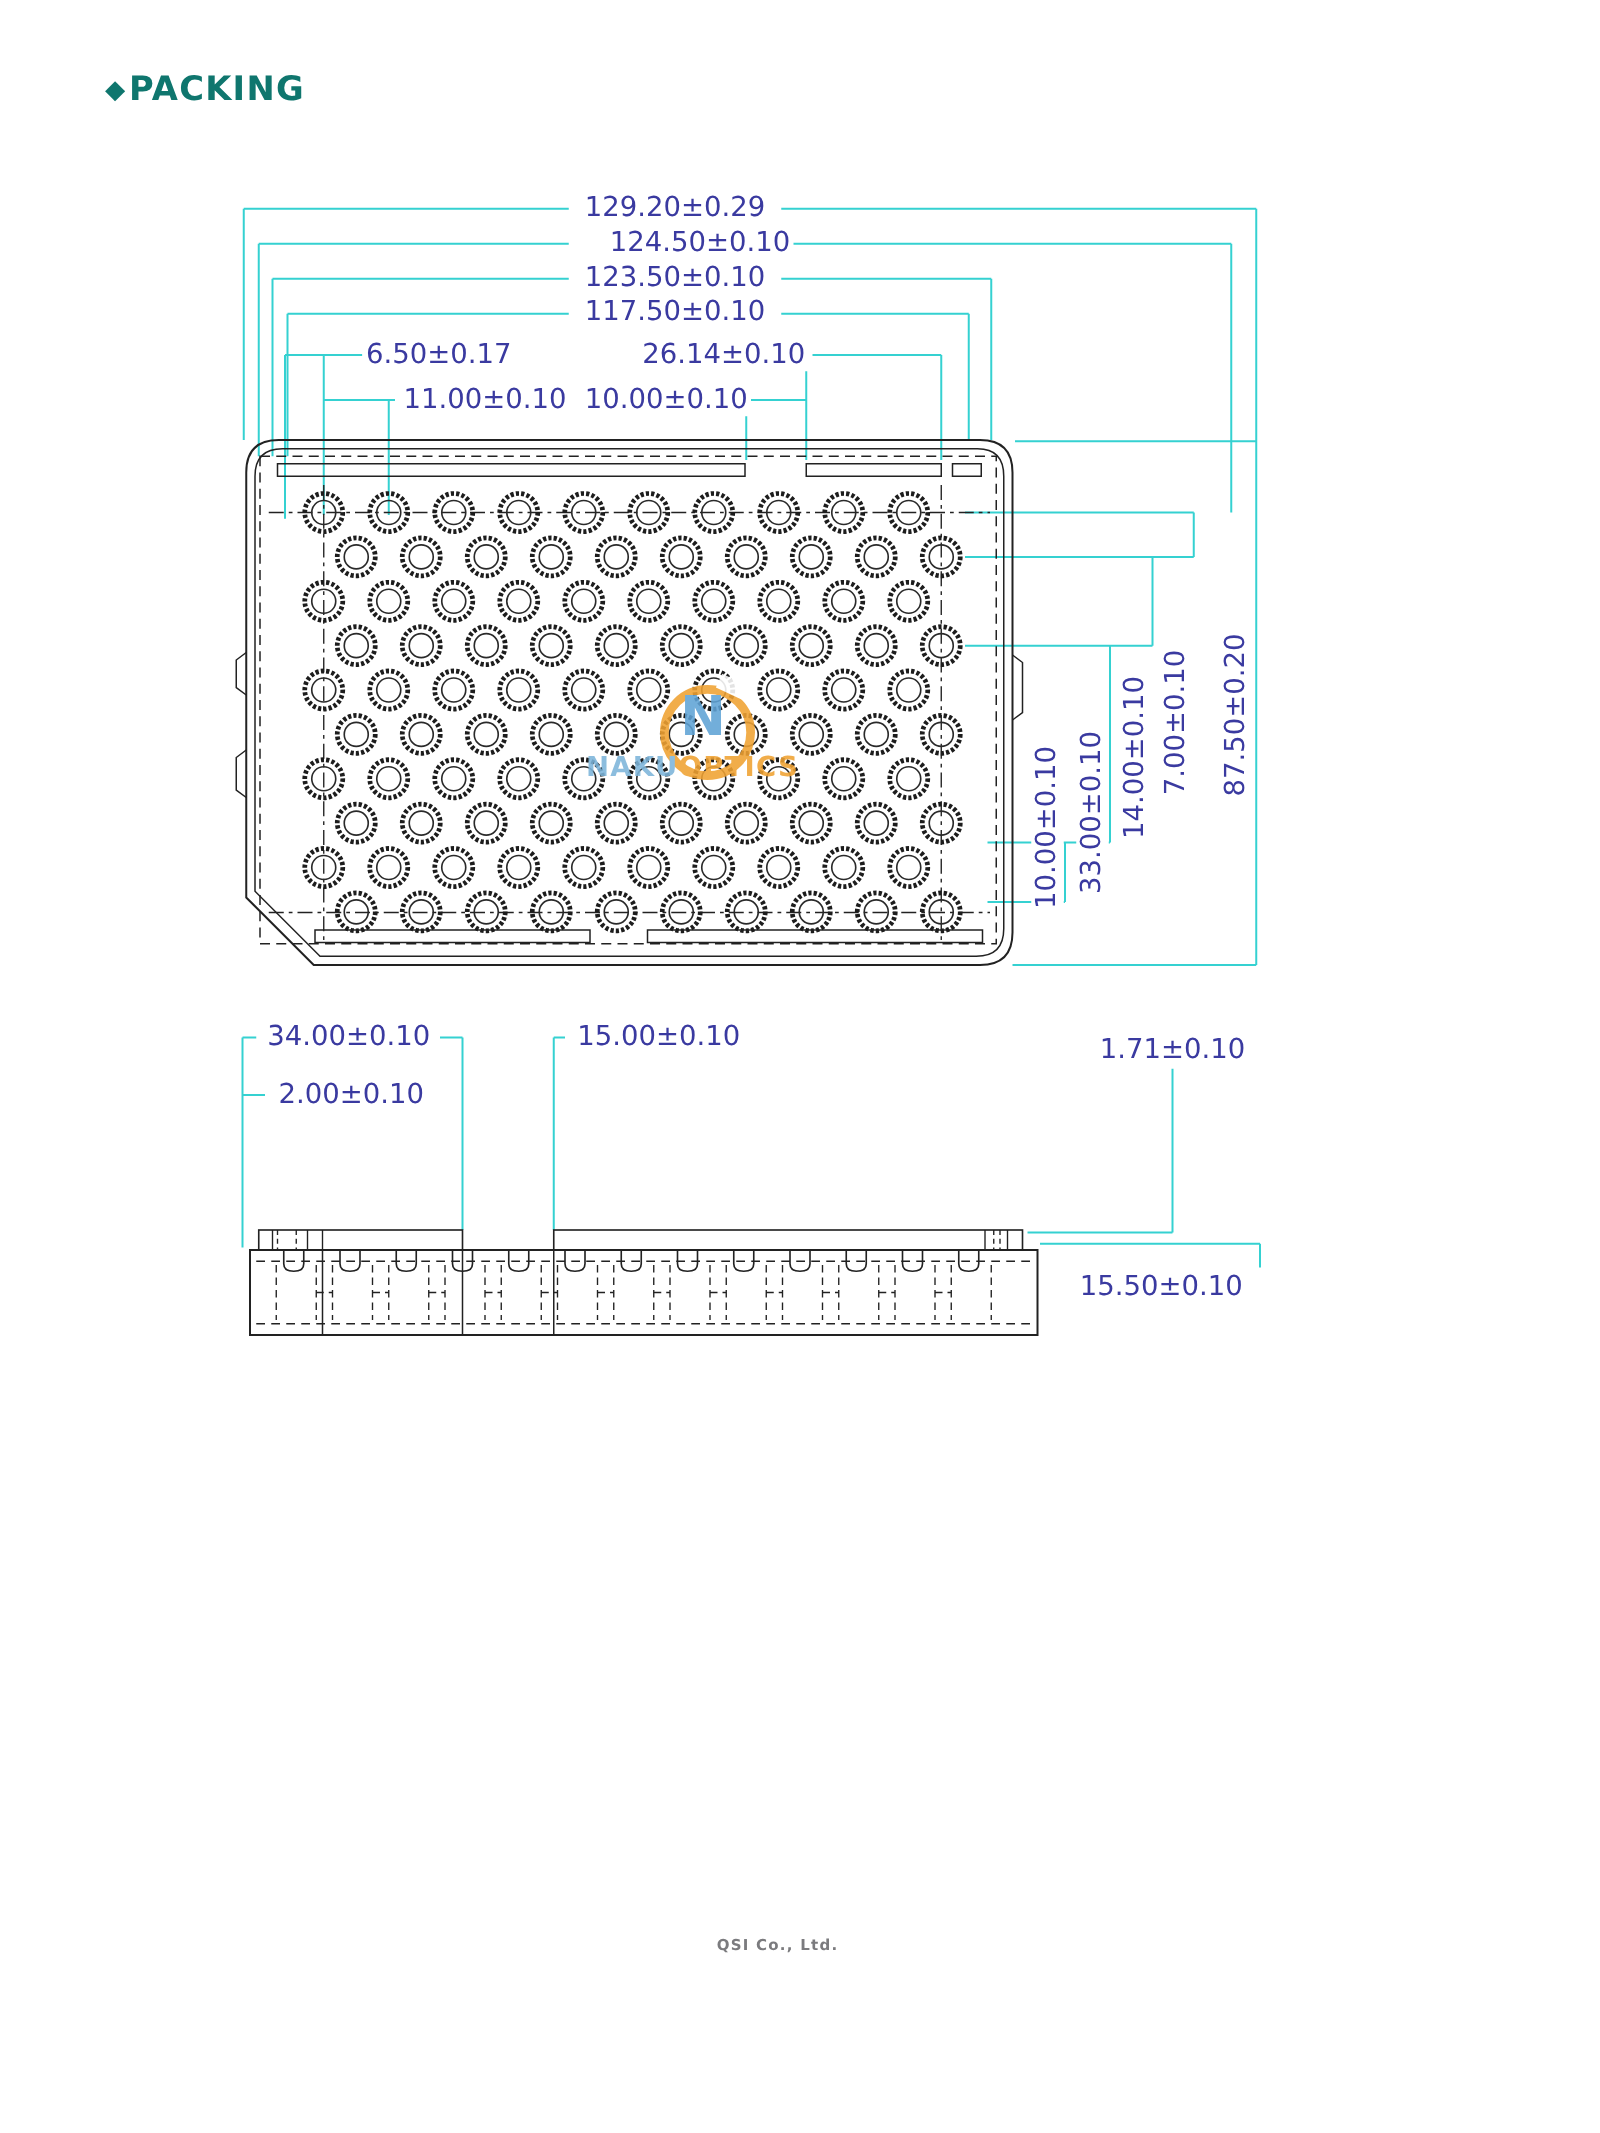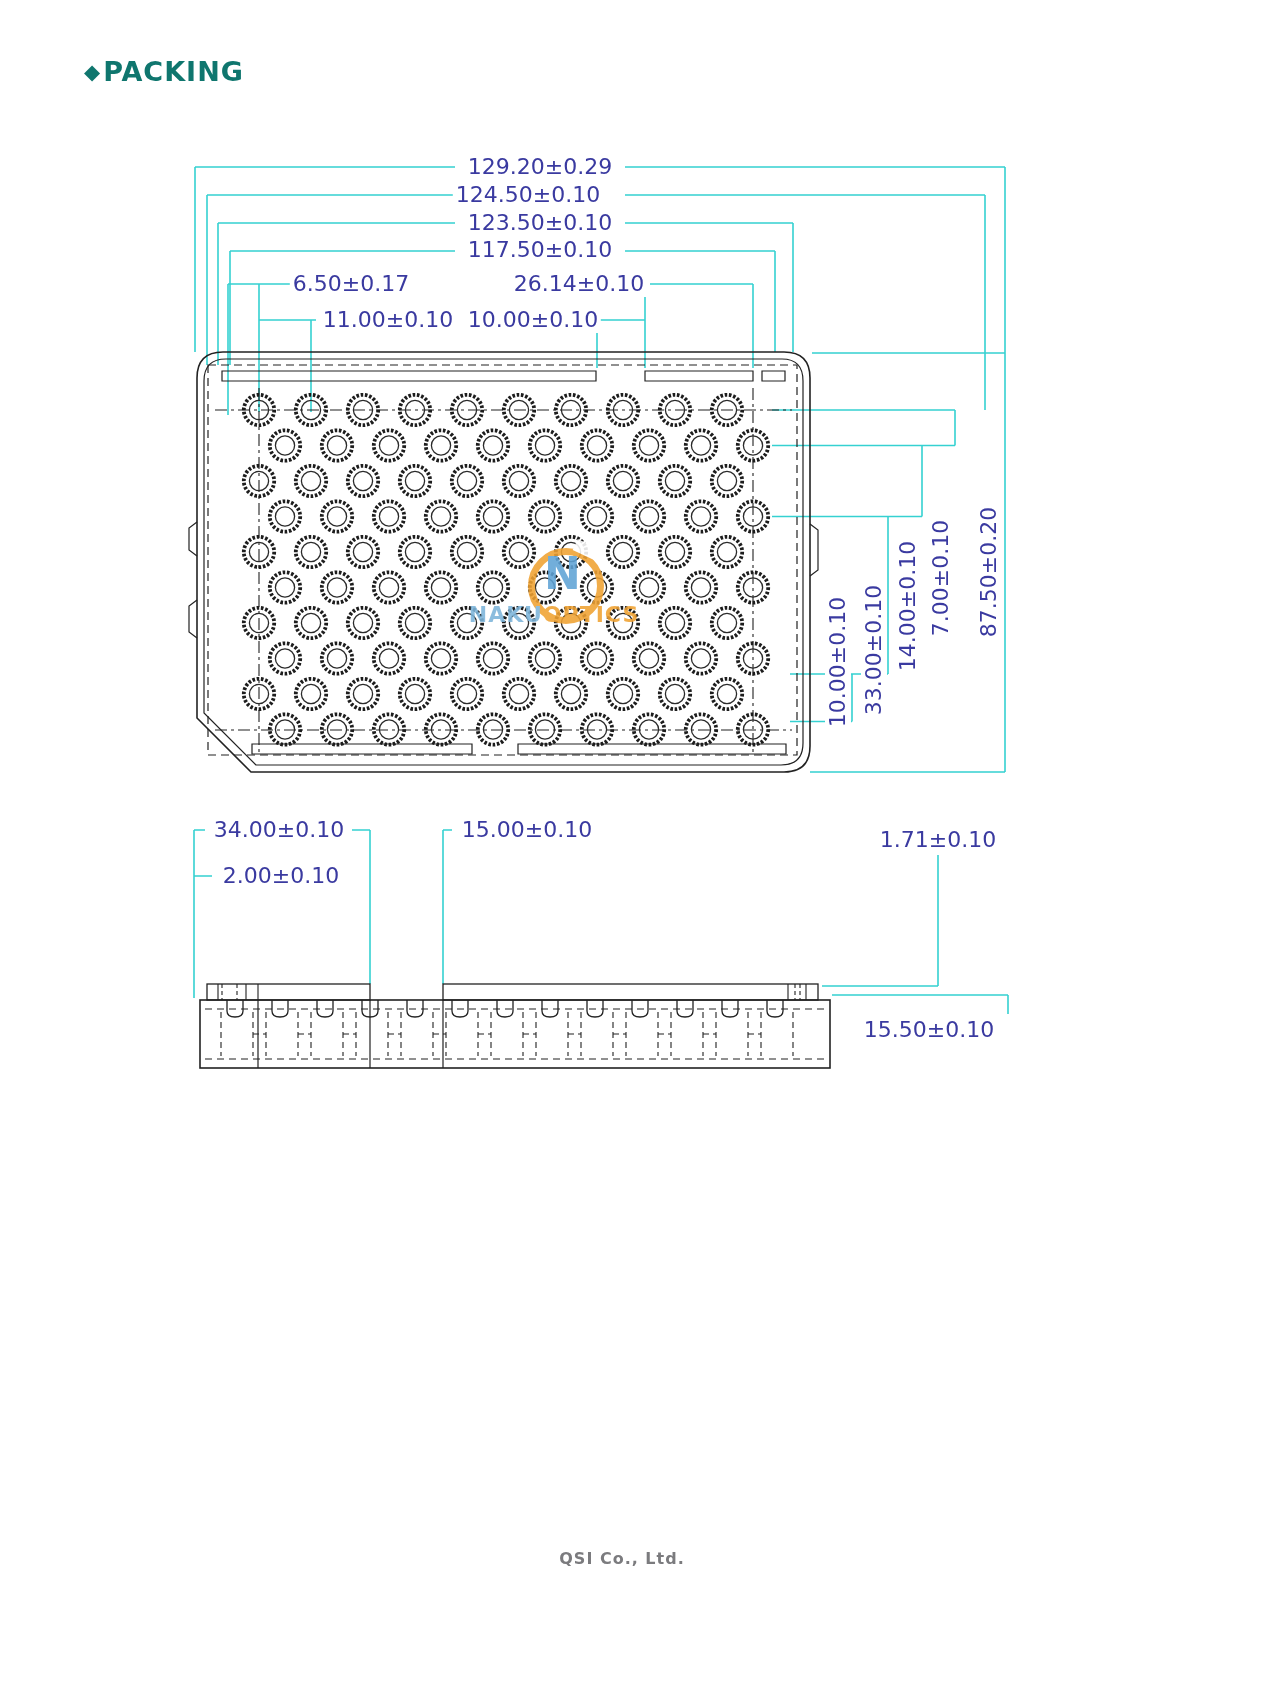--- a/index.html
+++ b/index.html
@@ -23,21 +23,21 @@
   .wm-text{position:absolute;left:-75px;top:14px;font-size:22px;font-weight:bold;
            letter-spacing:1px;white-space:nowrap;transform:translateX(-13%);}
   .wm-text .blue{color:#7db5da;}
   .wm-text .orange{color:#f0a232;}
   .logo-wrap{position:absolute;left:622px;top:1545px;transform:translateX(-50%);
              text-align:center;}
   .logo-text{font-size:74px;font-weight:900;letter-spacing:-2px;line-height:76px;
              background:linear-gradient(180deg,#ed7d23 0 40%,#ffffff 40% 45%,#66666a 45% 100%);
              -webkit-background-clip:text;background-clip:text;color:transparent;
              font-family:"DejaVu Sans",sans-serif;}
-  .logo-company{margin-top:4px;font-size:16px;font-weight:bold;color:#7b7b7e;
+  .logo-company{margin-top:4px;font-size:12px;font-weight:bold;color:#7b7b7e;
                 letter-spacing:1px;}
 </style>
 </head>
 <body>
 
 <div id="stage">
 
   <svg id="draw" width="1280" height="1706" viewBox="0 0 1280 1706">
 
     <g stroke="#35d1d1" stroke-width="1.6" fill="none">
@@ -308,21 +308,21 @@
         <path d="M767 1000v11q0 6 8 6t8 -6v-11" stroke-width="1.3"></path>
         <path d="M761 1012V1056M793 1012V1056" stroke-width="1.1" stroke-dasharray="6 4"></path>
       </g>
   </svg>
 
   <div class="heading">
     <span class="bullet">◆</span><span>PACKING</span>
   </div>
 
   <div class="dim" style="left:540px;top:167px">129.20±0.29</div>
-  <div class="dim" style="left:528px;top:195px">124.50±0.10</div>
+  <div class="dim" style="left:560px;top:195px">124.50±0.10</div>
   <div class="dim" style="left:540px;top:223px">123.50±0.10</div>
   <div class="dim" style="left:540px;top:250px">117.50±0.10</div>
   <div class="dim" style="left:351px;top:284px">6.50±0.17</div>
   <div class="dim" style="left:579px;top:284px">26.14±0.10</div>
   <div class="dim" style="left:388px;top:320px">11.00±0.10</div>
   <div class="dim" style="left:533px;top:320px">10.00±0.10</div>
 
   <div class="dim rot" style="left:838px;top:662px">10.00±0.10</div>
   <div class="dim rot" style="left:874px;top:650px">33.00±0.10</div>
   <div class="dim rot" style="left:908px;top:606px">14.00±0.10</div>

